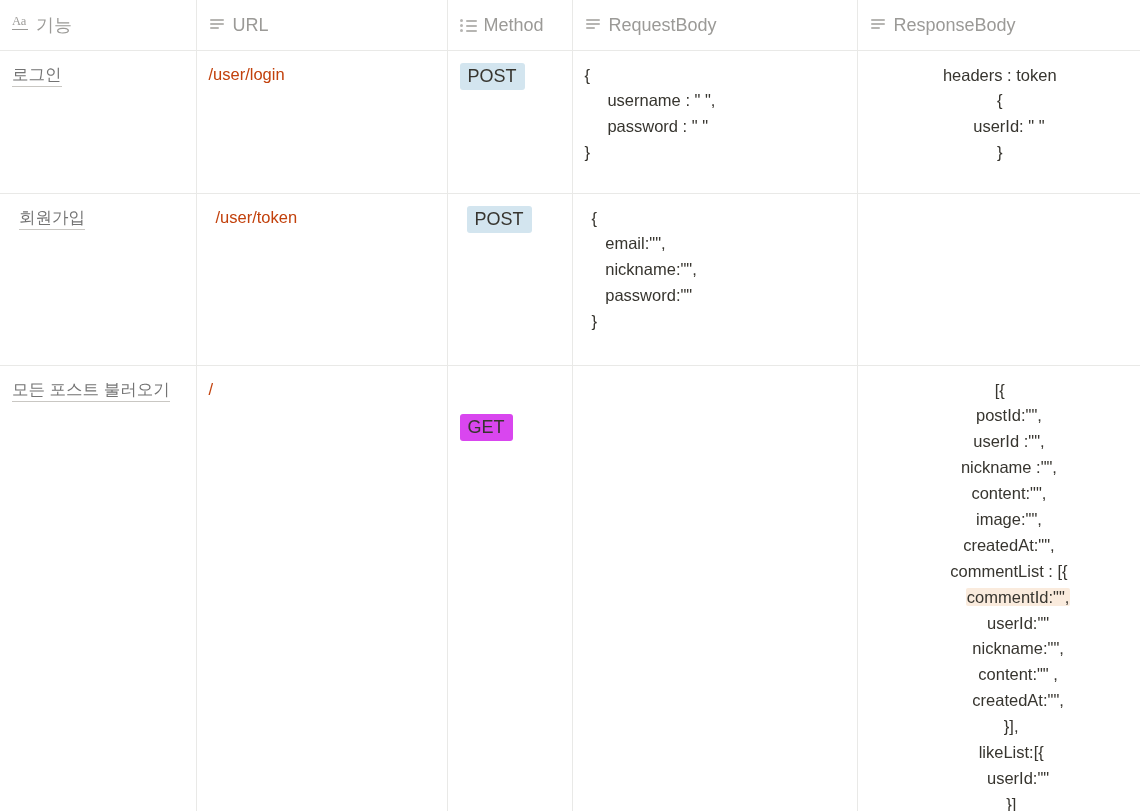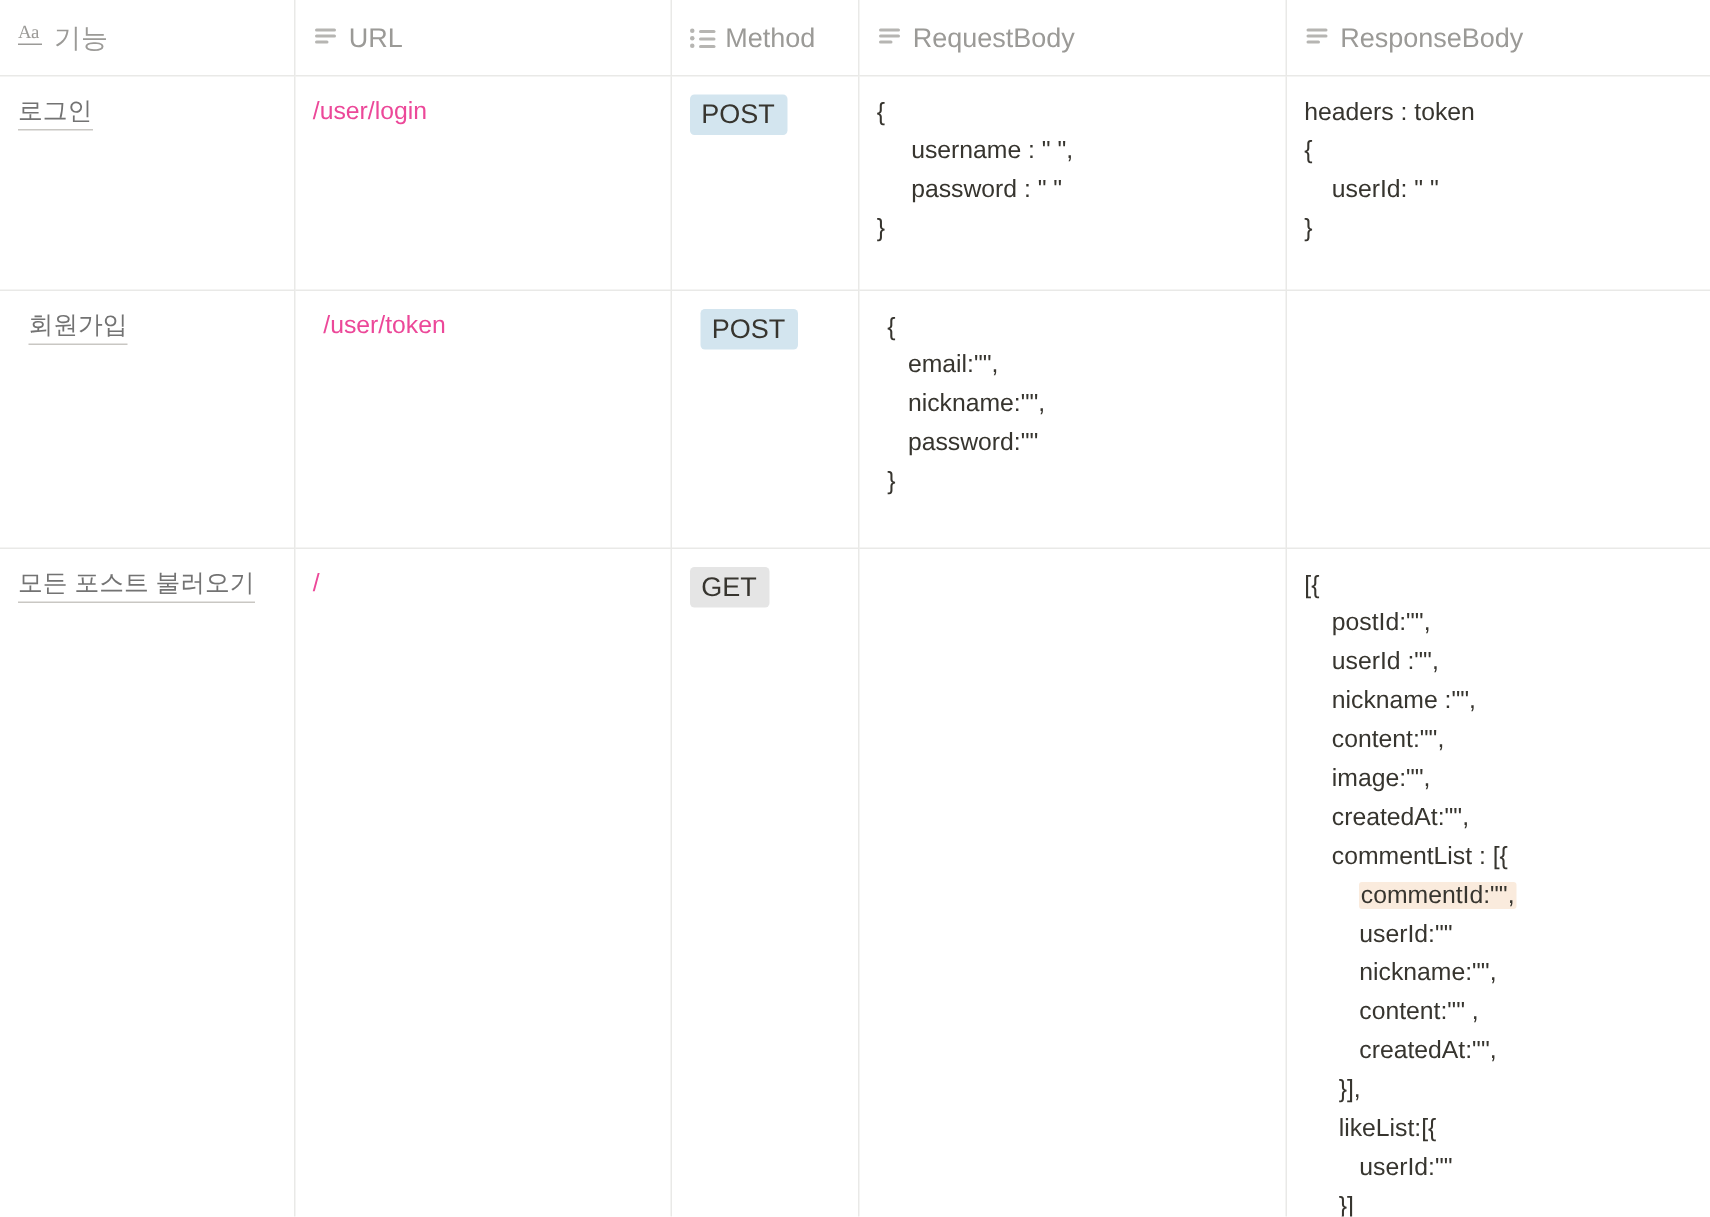--- a/index.html
+++ b/index.html
@@ -117,37 +117,37 @@
   .pico.multi b:nth-of-type(3) { top: 13.5px; }
 
   
   td.dcell {
     border-bottom: 1px solid #e9e9e7;
     border-right: 1px solid #e9e9e7;
     padding: 12px 10px 12px 12px;
     vertical-align: top;
     background: #ffffff;
   }
-  td.dcell:last-child { border-right: none; }
+  td.dcell:last-child { border-right: none; text-align: center; }
 
   .title-link {
     display: inline-block;
     font-size: 16.5px;
     line-height: 1.35;
     color: #737373;
     border-bottom: 1px solid #c9c7c3;
     padding-bottom: 1px;
     cursor: pointer;
     white-space: nowrap;
   }
 
   .url-text {
     font-size: 16.5px;
     line-height: 1.35;
-    color: #ec4899;
+    color: #c2410c;
     word-break: break-all;
   }
 
   .tag {
     display: inline-block;
     padding: 2px 8px 3px 8px;
     border-radius: 3px;
     font-size: 18px;
     line-height: 1.25;
     color: #37352f;
@@ -276,21 +276,21 @@
     </tr>
 
     <tr class="r3">
       <td class="dcell">
         <span class="title-link">모든 포스트 불러오기</span>
       </td>
       <td class="dcell">
         <span class="url-text">/</span>
       </td>
       <td class="dcell">
-        <span class="tag" style="background: #e5e5e5;">GET</span>
+        <span class="tag" style="background: #d946ef; margin-top: 36px;">GET</span>
       </td>
       <td class="dcell">
         <div class="code-block"></div>
       </td>
       <td class="dcell">
         <div class="code-block"><span class="code-line">[{</span><span class="code-line">    postId:"",</span><span class="code-line">    userId :"",</span><span class="code-line">    nickname :"",</span><span class="code-line">    content:"",</span><span class="code-line">    image:"",</span><span class="code-line">    createdAt:"",</span><span class="code-line">    commentList : [{</span><span class="code-line">        <span class="hl">commentId:"",</span></span><span class="code-line">        userId:""</span><span class="code-line">        nickname:"",</span><span class="code-line">        content:"" ,</span><span class="code-line">        createdAt:"",</span><span class="code-line">     }],</span><span class="code-line">     likeList:[{</span><span class="code-line">        userId:""</span><span class="code-line">     }]</span></div>
       </td>
     </tr>
   </tbody>
 </table>

